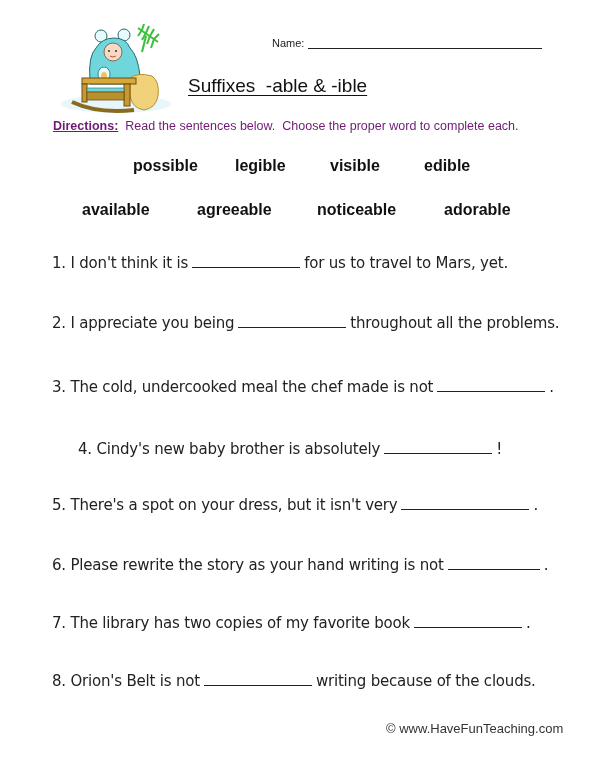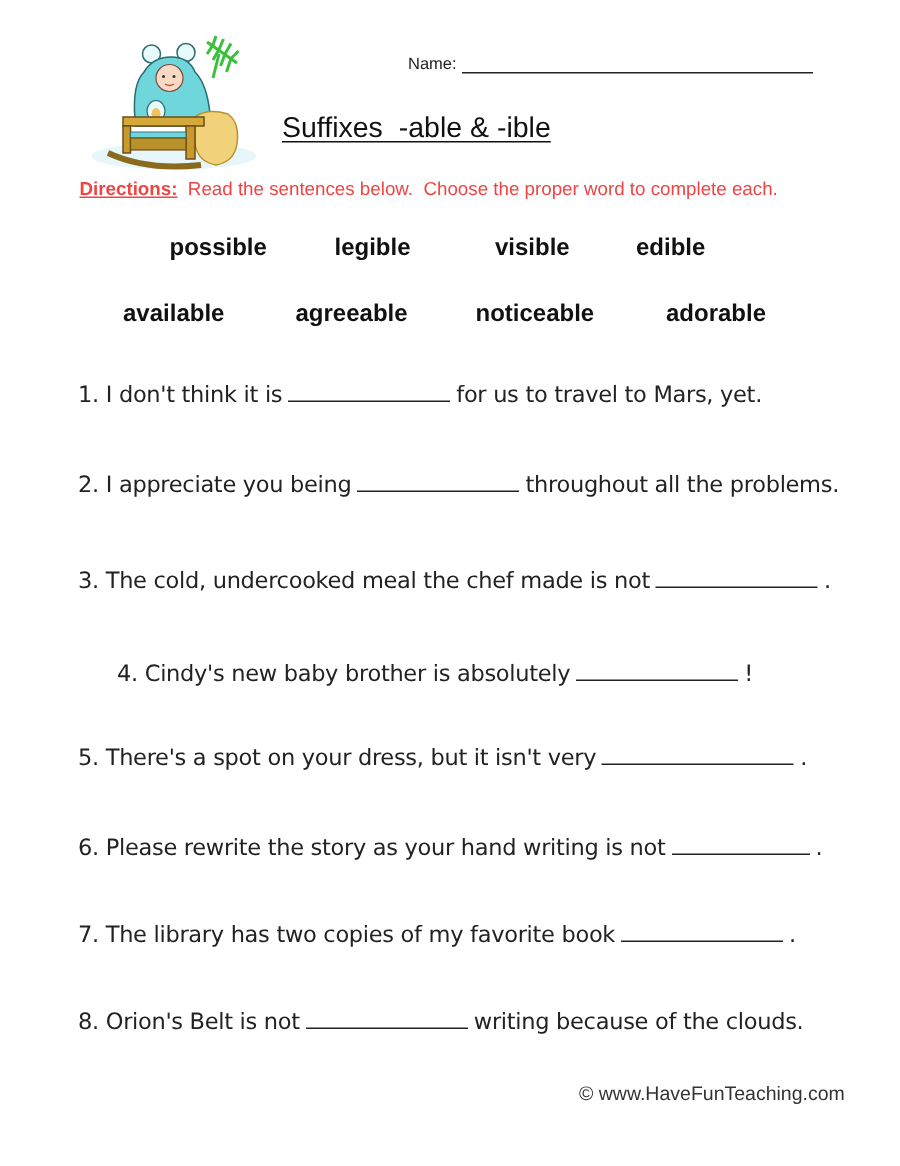--- a/index.html
+++ b/index.html
@@ -1,21 +1,21 @@
 <!DOCTYPE html>
 <html><head>
   <meta charset="utf-8">
   <style>
     html, body { margin: 0; padding: 0; background: #ffffff; }
     body { width: 600px; height: 777px; position: relative; overflow: hidden; color: #1a1a1a; font-family: "Liberation Sans", sans-serif; }
     .clipart { position: absolute; left: 58px; top: 22px; width: 118px; height: 92px; }
     .name-row { position: absolute; left: 272px; top: 37px; font-size: 11px; color: #222; display: flex; align-items: flex-end; }
     .name-line { display: inline-block; width: 234px; border-bottom: 1px solid #222; height: 10px; margin-left: 4px; }
     .title { position: absolute; left: 188px; top: 56px; font-size: 19px; text-decoration: underline; text-decoration-thickness: 1px; text-underline-offset: 3px; color: #111; white-space: pre; margin-top: 19px; }
-    .directions { position: absolute; left: 53px; top: 119px; font-size: 12.5px; color: #ef4444; white-space: pre; }
+    .directions { position: absolute; left: 53px; top: 119px; font-size: 12.5px; color: #701a75; white-space: pre; }
     .directions .lbl { font-weight: bold; text-decoration: underline; }
     .bank { position: absolute; left: 0; width: 600px; font-weight: bold; font-size: 16px; color: #111; }
     .bank span { position: absolute; top: 0; white-space: nowrap; }
     .sentences { position: absolute; left: 52px; top: 254px; }
     .sentence { position: absolute; left: 0; white-space: nowrap; font-family: "DejaVu Sans", sans-serif; font-size: 15px; color: #222; letter-spacing: -0.2px; }
     .blank { display: inline-block; border-bottom: 1px solid #222; height: 12px; vertical-align: baseline; margin: 0 4px; }
     .footer { position: absolute; left: 386px; top: 721px; font-size: 13px; color: #333; }
   </style>
 </head>
 <body>
@@ -58,22 +58,22 @@
 <div class="name-row">
   <span>Name:</span>
   <span class="name-line"></span>
 </div>
 
 <div class="title">Suffixes  -able &amp; -ible</div>
 
 <div class="directions"><span class="lbl">Directions:</span><span>  Read the sentences below.  Choose the proper word to complete each.</span></div>
 
 <div class="bank" style="top:157px;">
-  <span style="left:113px;">possible</span>
-  <span style="left:223px;">legible</span>
+  <span style="left:133px;">possible</span>
+  <span style="left:235px;">legible</span>
   <span style="left:330px;">visible</span>
   <span style="left:424px;text-align:right;">edible</span>
 </div>
 <div class="bank" style="top:201px;">
   <span style="left:82px;">available</span>
   <span style="left:197px;">agreeable</span>
   <span style="left:317px;">noticeable</span>
   <span style="left:444px;">adorable</span>
 </div>
 

